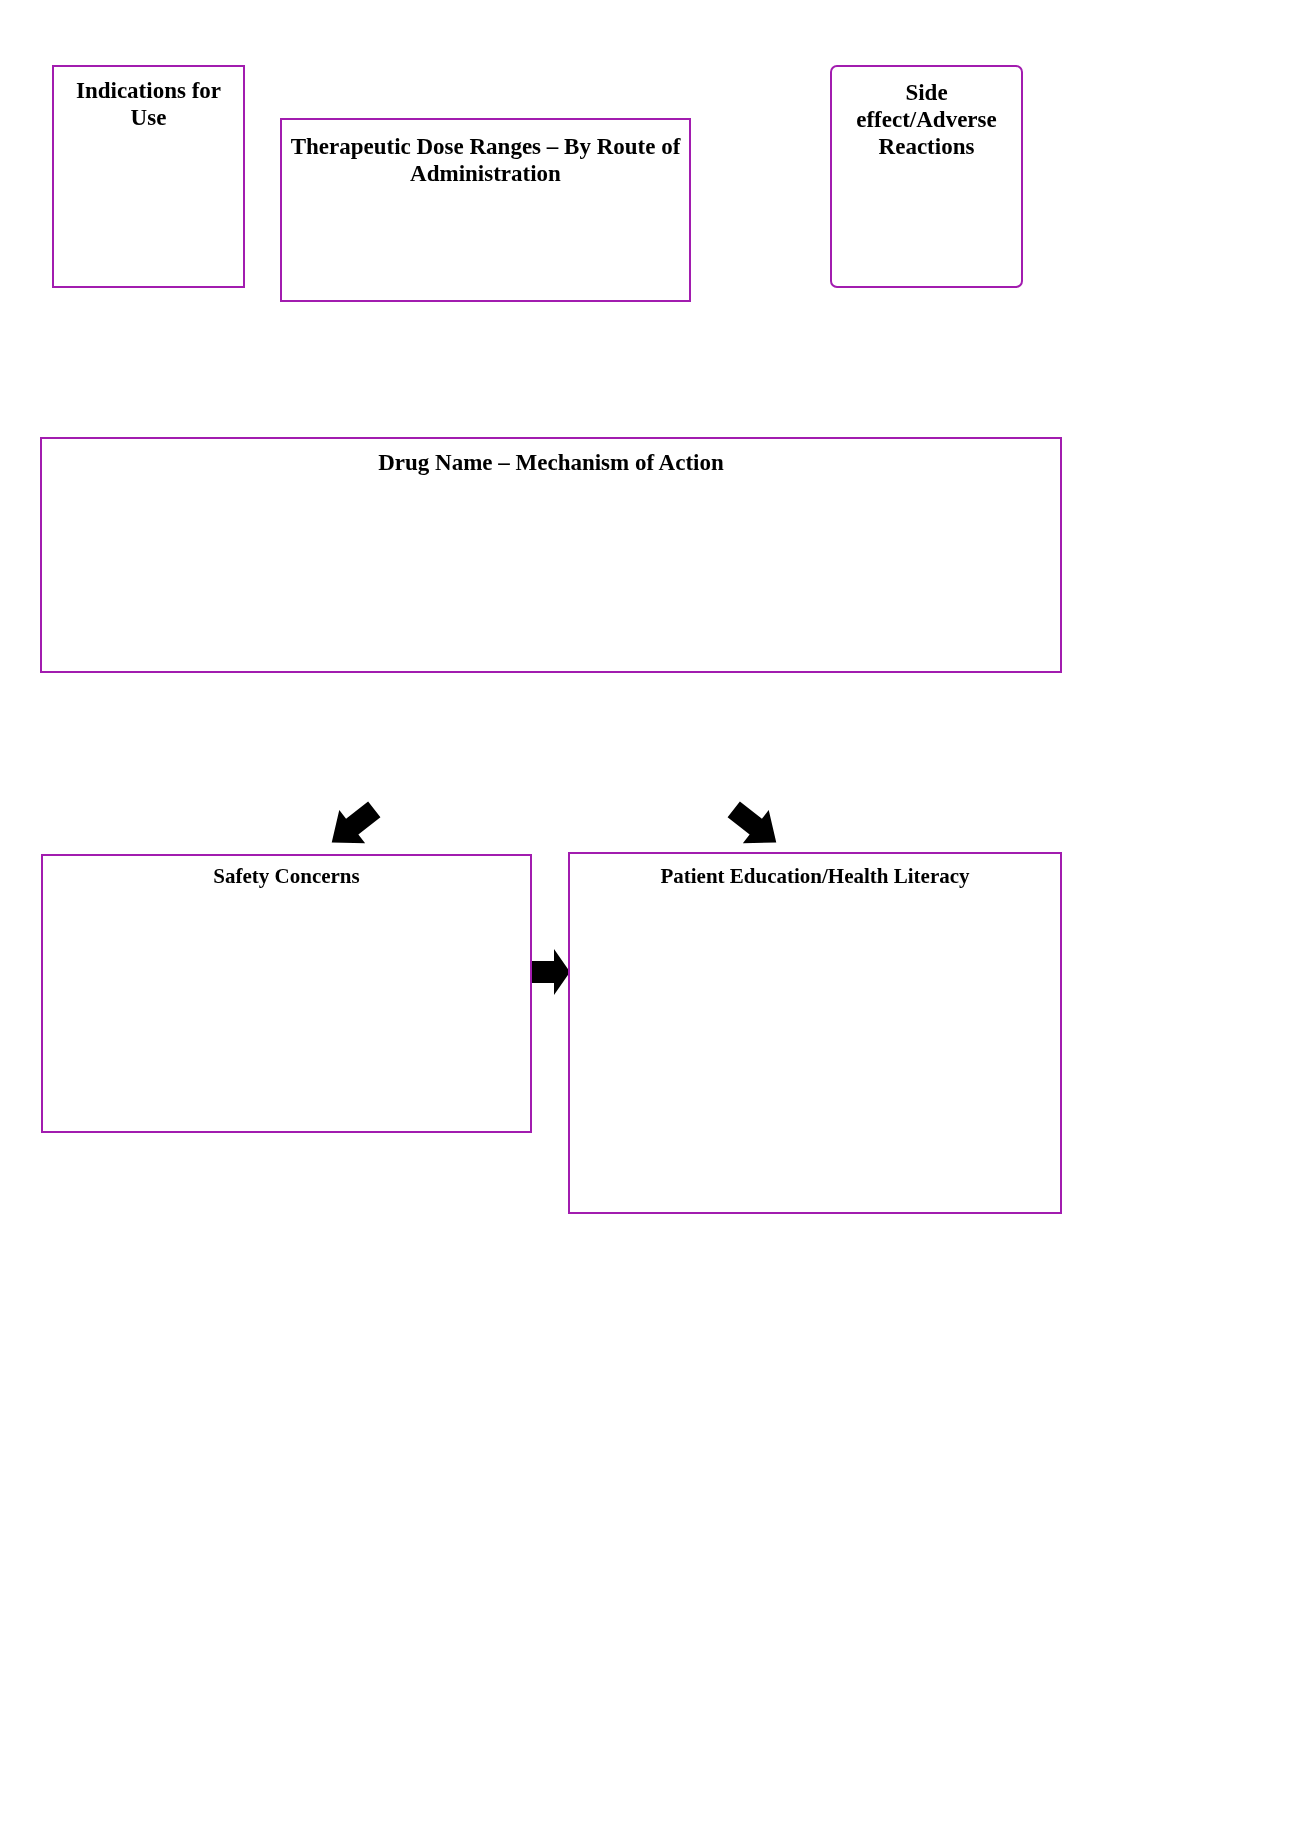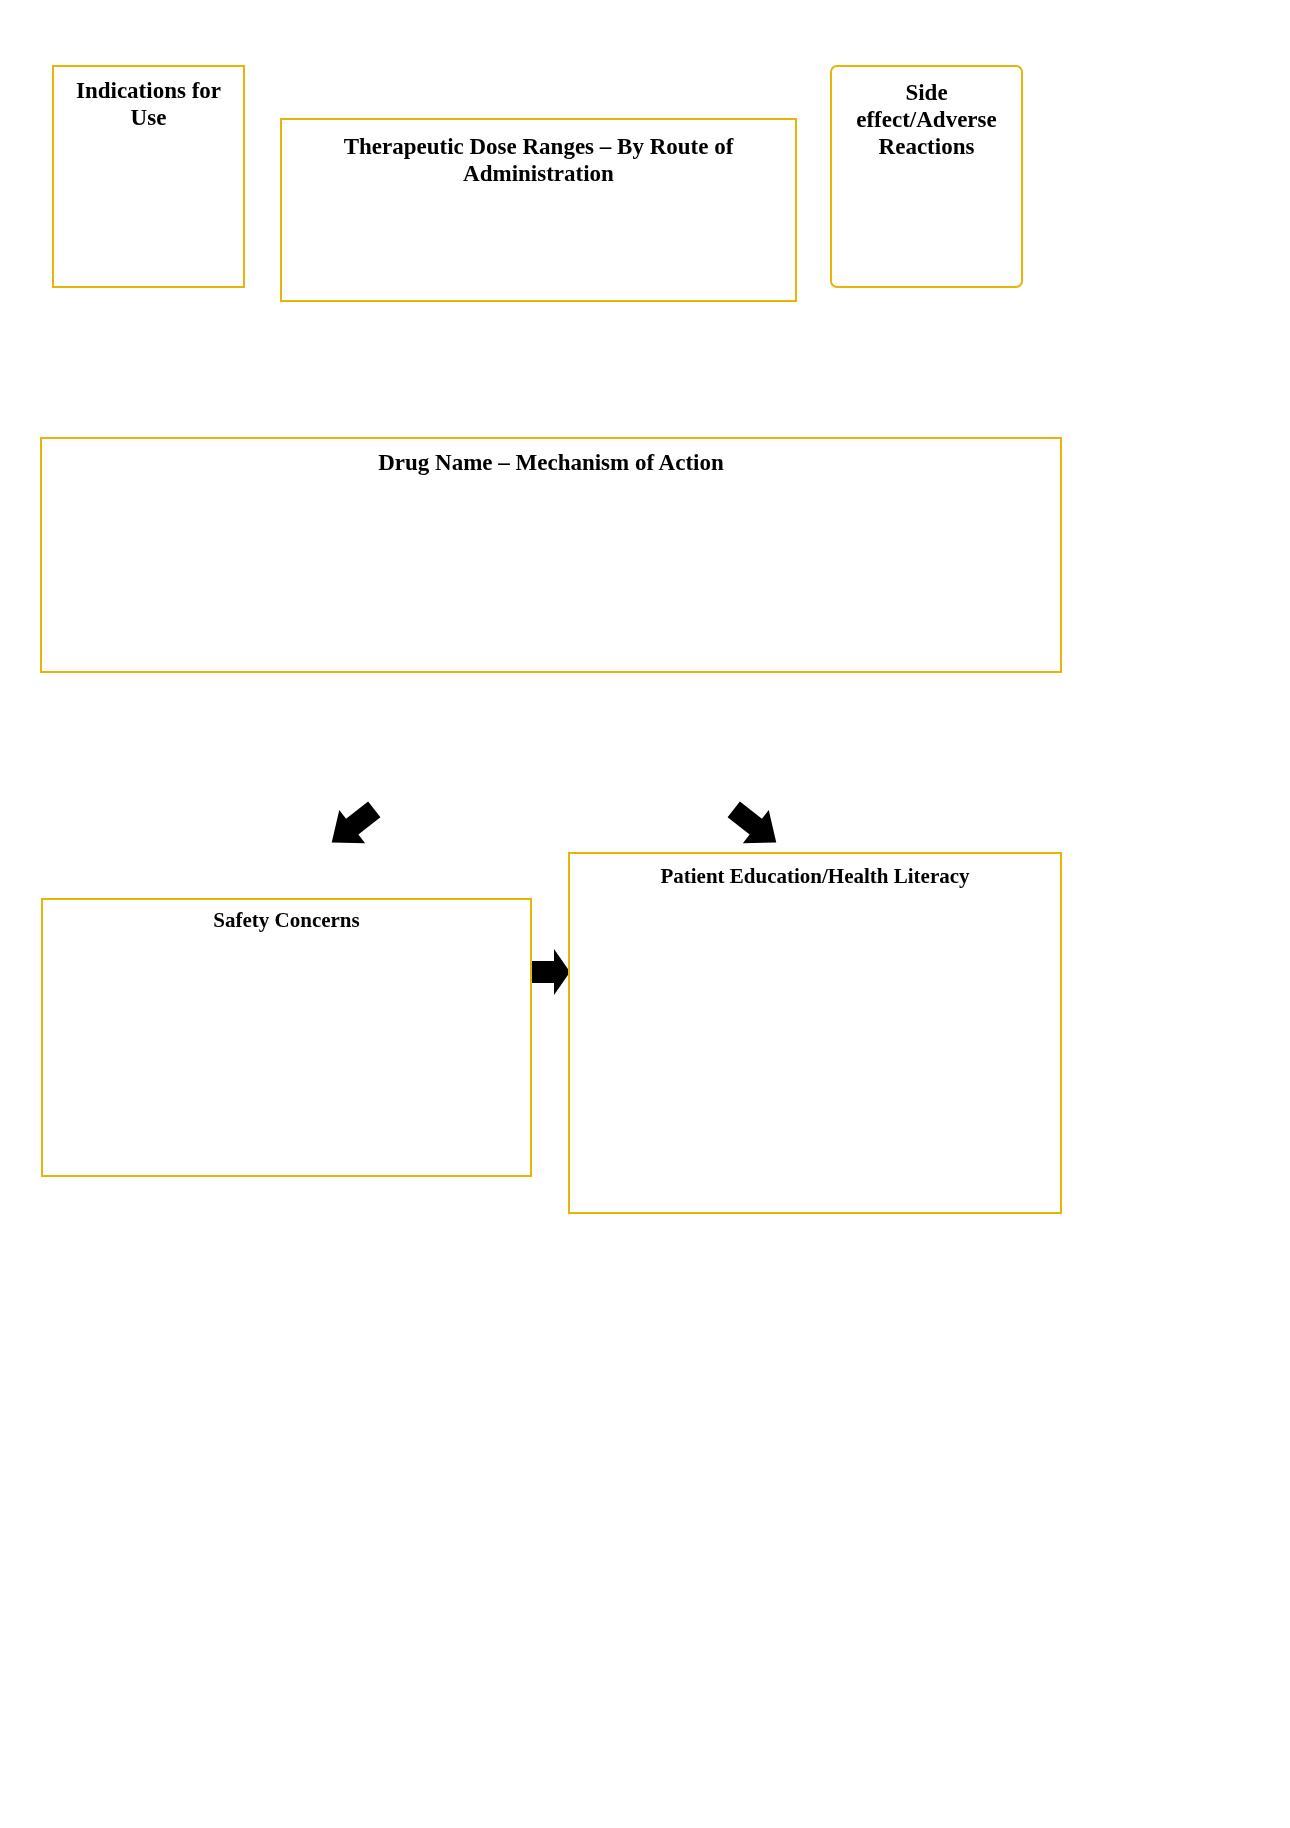--- a/index.html
+++ b/index.html
@@ -16,21 +16,21 @@
     position: relative;
     width: 1290px;
     height: 1828px;
     background: #ffffff;
     overflow: hidden;
   }
 
   .node-box {
     position: absolute;
     box-sizing: border-box;
-    border: 2px solid #eab308;
+    border: 2px solid #a21caf;
     background: #ffffff;
     padding-left: 8px;
   }
   .node-title {
     position: absolute;
     left: 0;
     right: 0;
     text-align: center;
     font-weight: bold;
     line-height: 1.18;
@@ -57,21 +57,21 @@
     width: 380px;
     text-align: center;
     font-weight: bold;
     font-size: 23px;
     letter-spacing: 0.3px;
   }
 
   #box-dose-ranges {
     left: 280px;
     top: 118px;
-    width: 517px;
+    width: 411px;
     height: 184px;
   }
   #box-dose-ranges .node-title {
     top: 13px;
     font-size: 23px;
   }
 
   #box-side-effects {
     left: 830px;
     top: 65px;
@@ -96,21 +96,20 @@
     top: 10px;
     font-size: 23px;
   }
 
   
   #box-safety {
     left: 41px;
     top: 854px;
     width: 491px;
     height: 279px;
-    margin-top: 44px;
   }
   #box-safety .node-title {
     top: 8px;
     font-size: 21px;
   }
 
   #box-patient-education {
     left: 568px;
     top: 852px;
     width: 494px;

